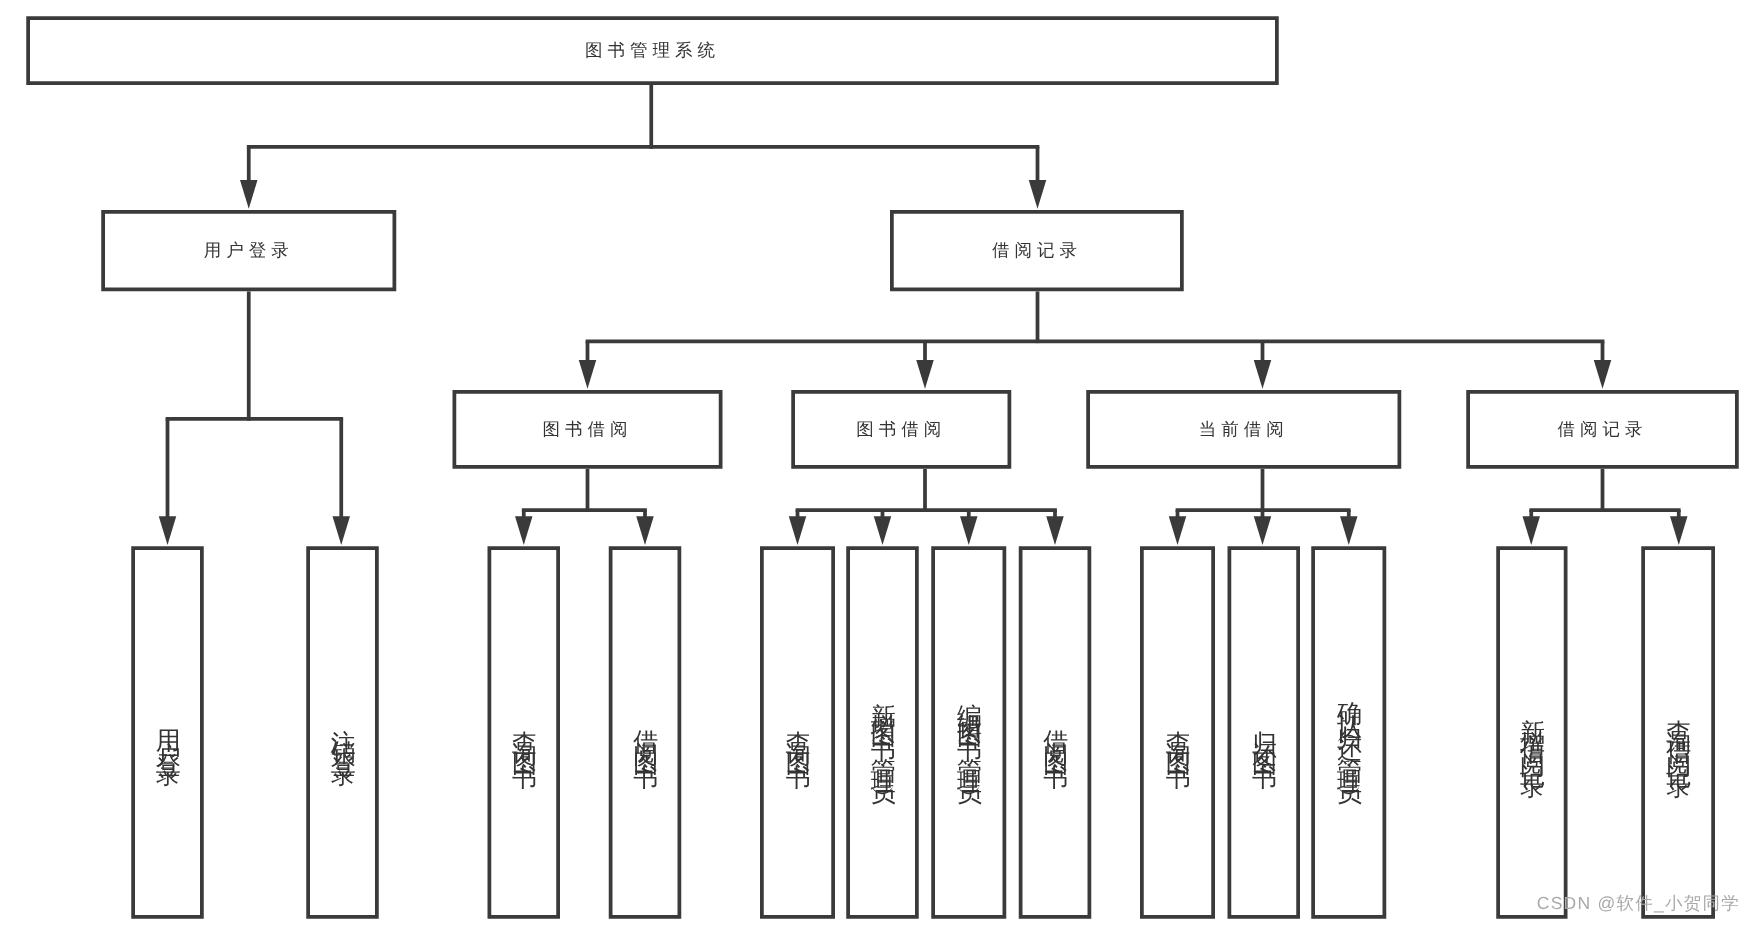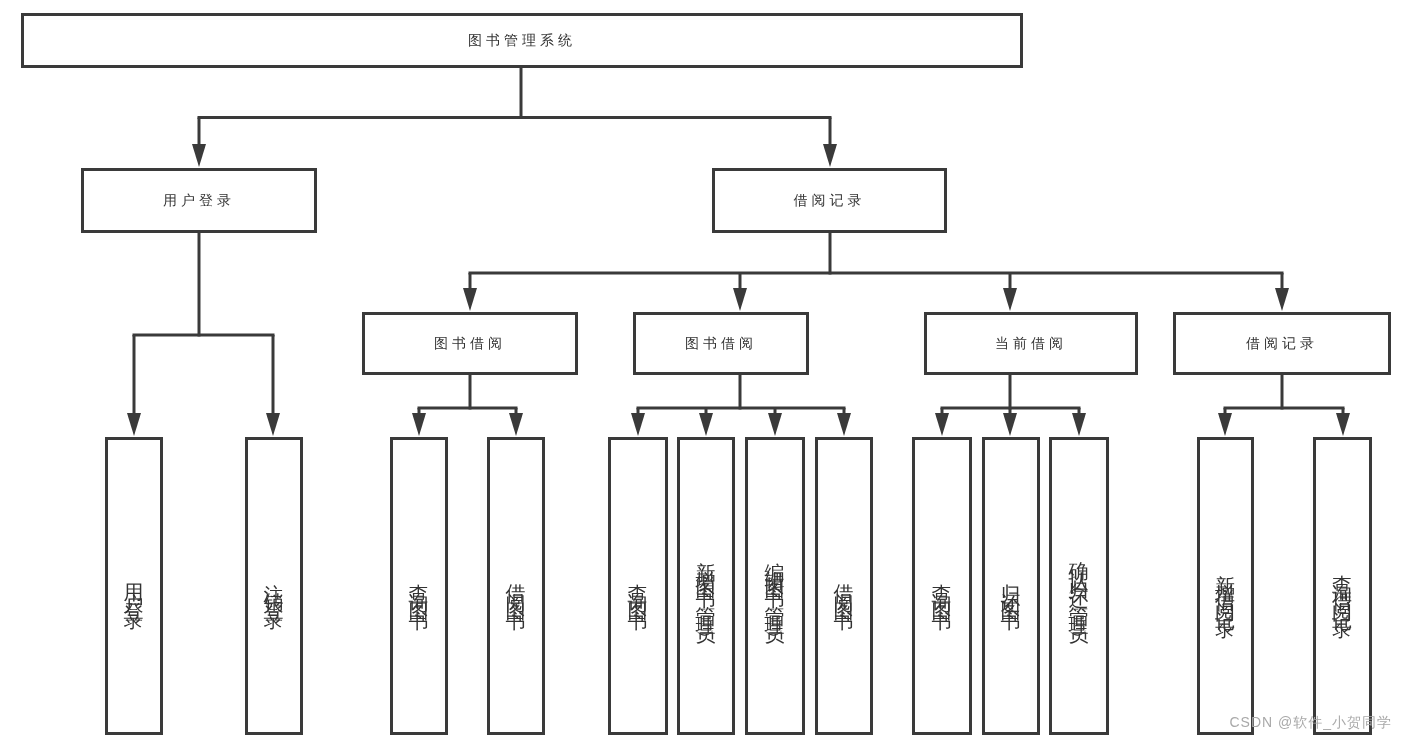--- a/index.html
+++ b/index.html
@@ -155,21 +155,21 @@
   <div class="node h" style="left:712px; top:168px; width:235px; height:65px;">
     <span>借阅记录</span>
   </div>
 
   <div class="node h" style="left:362px; top:312px; width:216px; height:63px;">
     <span>图书借阅</span>
   </div>
   <div class="node h" style="left:633px; top:312px; width:176px; height:63px;">
     <span>图书借阅</span>
   </div>
-  <div class="node h" style="left:924px; top:312px; width:214px; height:63px;text-align:right;">
+  <div class="node h" style="left:869px; top:312px; width:252px; height:63px;text-align:right;">
     <span>当前借阅</span>
   </div>
   <div class="node h" style="left:1173px; top:312px; width:218px; height:63px;">
     <span>借阅记录</span>
   </div>
 
   <div class="node v" style="left:105px; top:437px; width:58px; height:298px;">
     <span>用户登录</span>
   </div>
   <div class="node v" style="left:245px; top:437px; width:58px; height:298px;">

